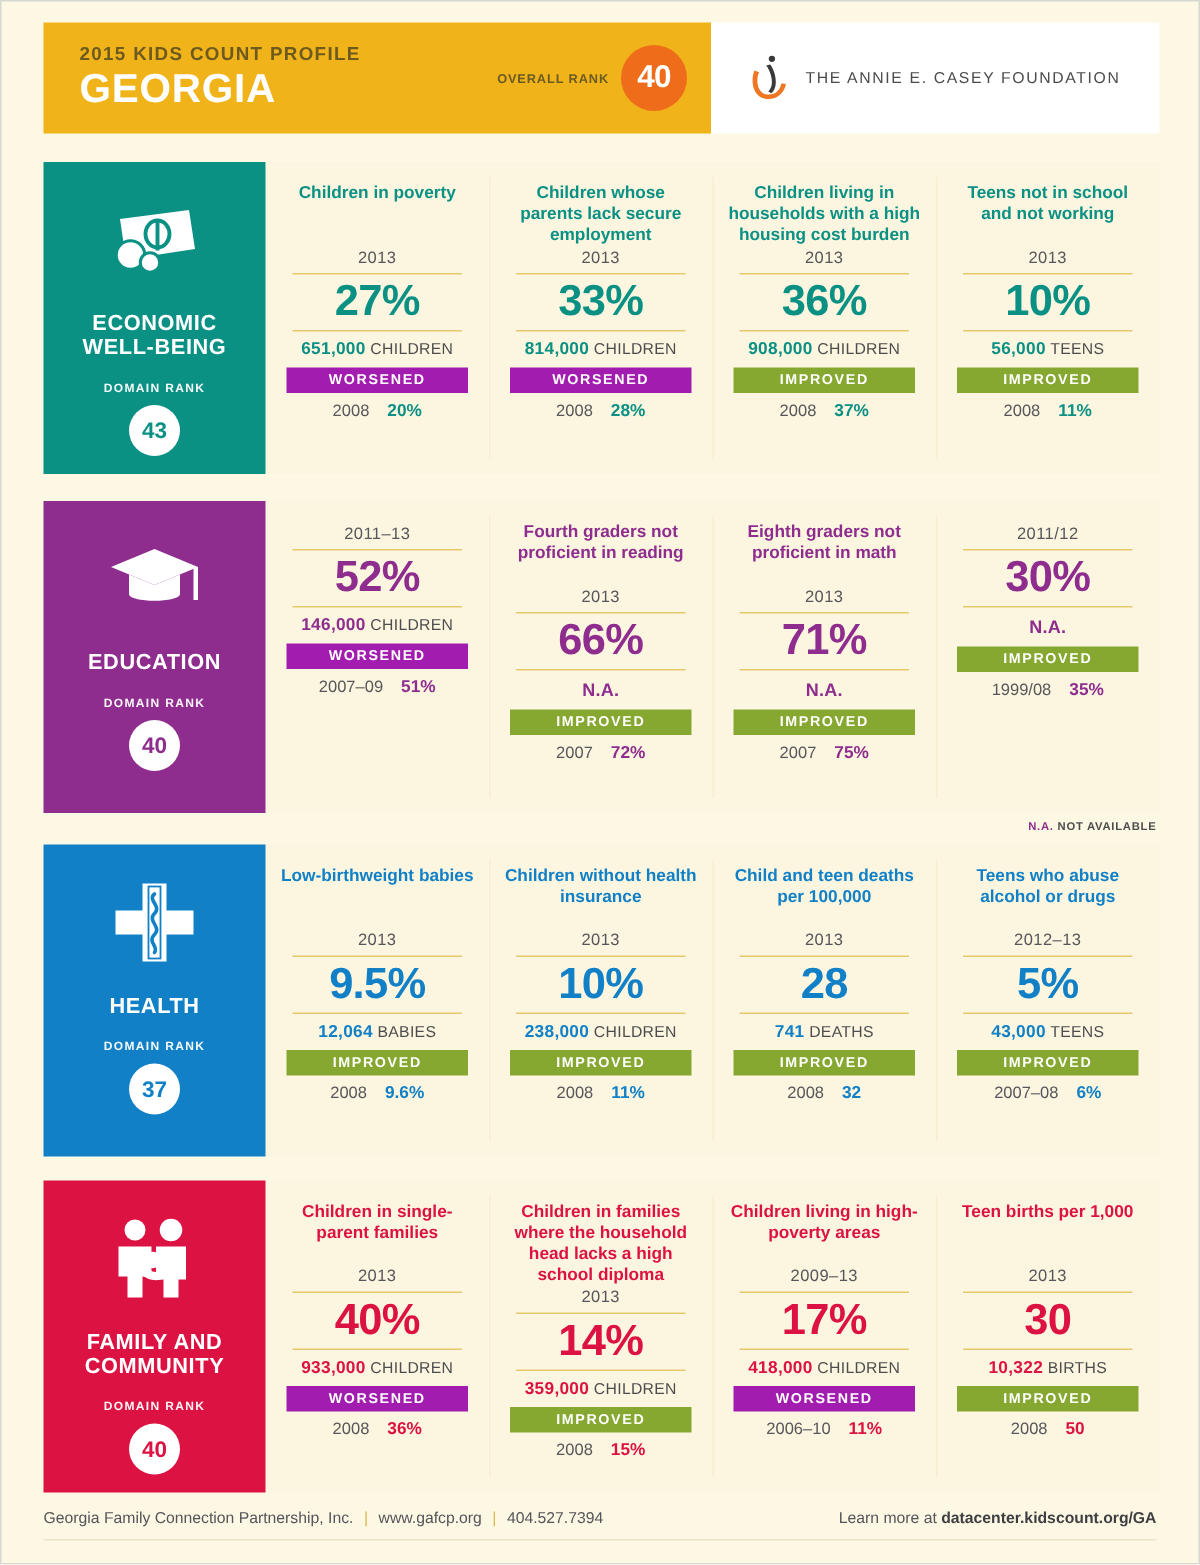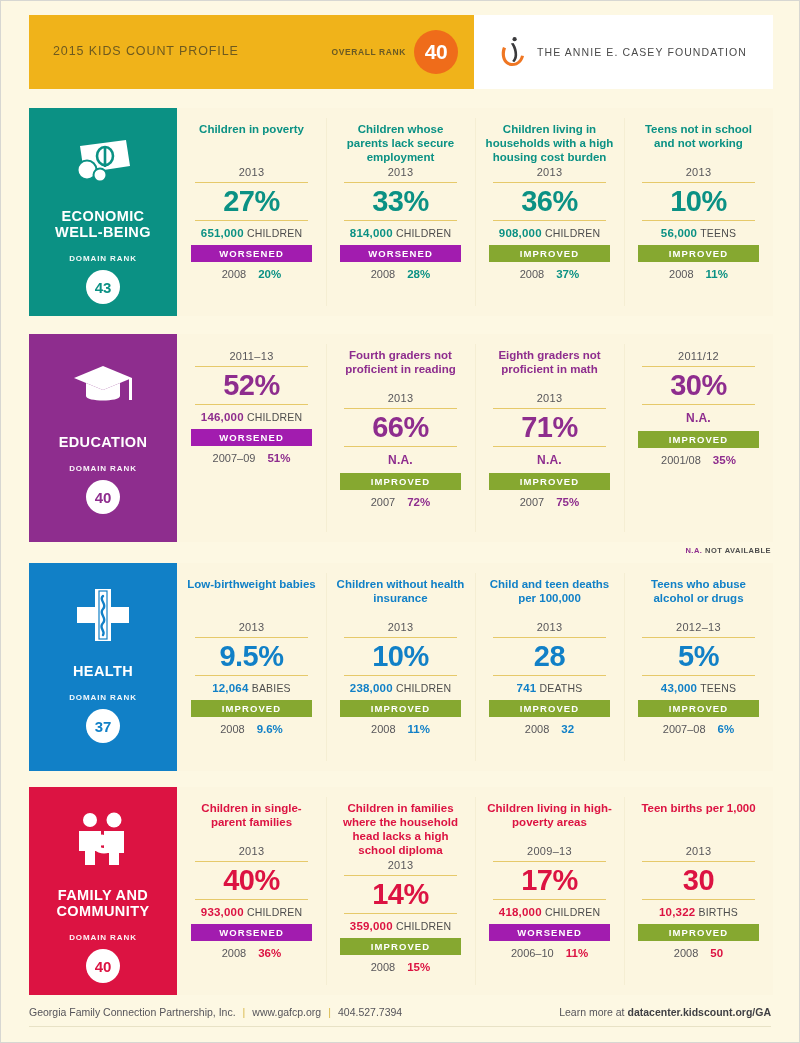--- a/index.html
+++ b/index.html
@@ -24,21 +24,21 @@
     display: flex;
   }
   .header-left {
     width: 445px; height: 74px;
     background: #f0b31a;
     position: relative;
     display: flex; align-items: center;
   }
   .hdr-text { margin-left: 24px; }
   .hdr-kicker {
-    font-size: 12.5px; font-weight: normal;
+    font-size: 12.5px; font-weight: bold;
     letter-spacing: .9px;
     color: #6e5a1f;
     text-transform: uppercase;
     line-height: 1.1;
   }
   .hdr-state {
     font-size: 27px; font-weight: bold;
     letter-spacing: .5px;
     color: #ffffff;
     line-height: 1.08;
@@ -192,20 +192,21 @@
 </style>
 </head>
 <body>
 
 <div class="page">
 
   <div class="header">
     <div class="header-left">
       <div class="hdr-text">
         <div class="hdr-kicker">2015 KIDS COUNT PROFILE</div>
+        <div class="hdr-state">GEORGIA</div>
       </div>
       <div class="rank-wrap">
         <div class="rank-label">OVERALL RANK</div>
         <div class="rank-circle">40</div>
       </div>
     </div>
     <div class="header-right">
       <svg class="aecf-mark" viewBox="0 0 26 34">
         <path d="M3 12 C0 19 2 30 11 31 C19 31.5 23 26 24 21 L21 20.5 C20 25 17 28.5 11.5 28 C5 27.3 3.6 19 6 13.2 Z" fill="#ef7622"></path>
         <path d="M13.5 8 C15 10 16.5 13 17 17 C17.6 21.5 16.8 25 14.2 27.2 L12.2 26 C14.5 23.5 15 20.5 14.3 16.8 C13.7 13.2 12.2 10.4 10.8 8.6 Z" fill="#3a3a3c"></path>
@@ -339,21 +340,21 @@
             </div>
           </div>
           <div class="metric">
             <div class="metric-year">2011/12</div>
             <div class="rule"></div>
             <div class="metric-value" style="color:#8e2d8e">30%</div>
             <div class="rule2"></div>
             <div class="metric-count" style="color:#8e2d8e"><b class="na" style="color:#8e2d8e">N.A.</b></div>
             <div class="trend improved">IMPROVED</div>
             <div class="prev-row">
-              <span class="prev-year">2001/08</span>
+              <span class="prev-year">1999/08</span>
               <span class="prev-value" style="color:#8e2d8e">35%</span>
             </div>
           </div>
         </div>
       </div>
       <div class="section sec3">
         <div class="domain-card" style="background:#1180c7">
           <div class="domain-icon">
             <svg width="56" height="56" viewBox="0 0 56 56">
               <path d="M20 2 H36 V20 H54 V36 H36 V54 H20 V36 H2 V20 H20 Z" fill="#fff"></path>

